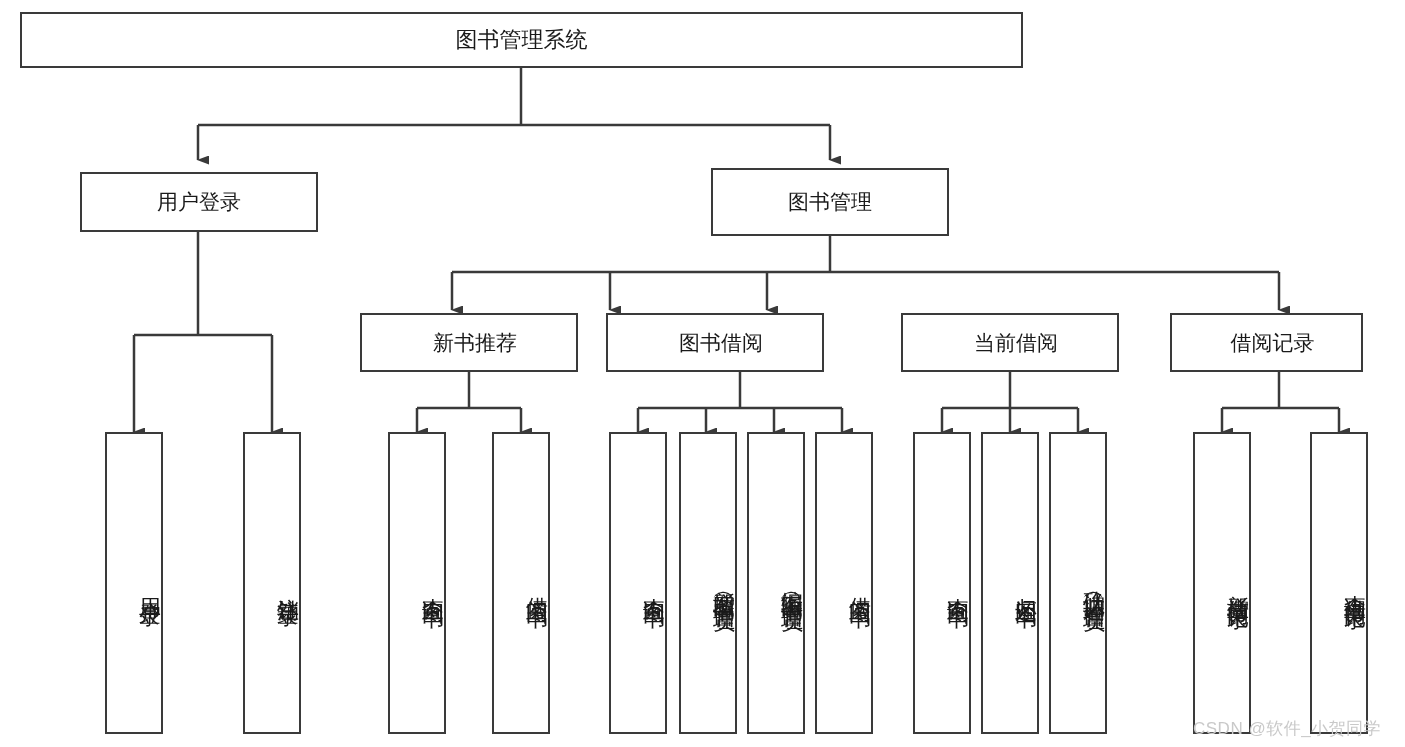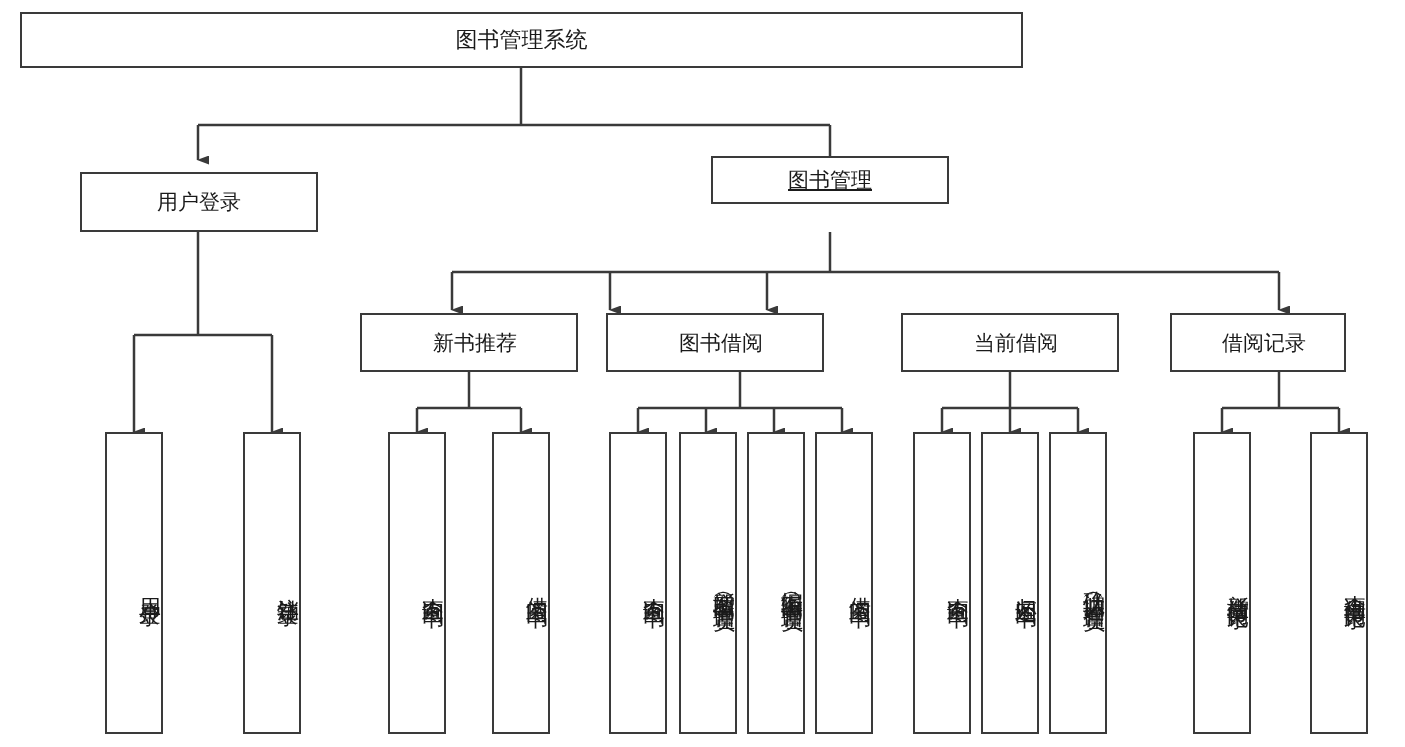--- a/index.html
+++ b/index.html
@@ -123,34 +123,34 @@
     </g>
   </svg>
 
   <div class="node root" style="left:20px; top:12px; width:1003px; height:56px;">
     <span>图书管理系统</span>
   </div>
 
   <div class="node lvl1" style="left:80px; top:172px; width:238px; height:60px;">
     <span>用户登录</span>
   </div>
-  <div class="node lvl1" style="left:711px; top:156px; width:238px; height:48px;text-decoration:underline;">
+  <div class="node lvl1" style="left:711px; top:168px; width:238px; height:68px;">
     <span>图书管理</span>
   </div>
 
   <div class="node lvl2" style="left:360px; top:313px; width:218px; height:59px;">
     <span>新书推荐</span>
   </div>
   <div class="node lvl2" style="left:606px; top:313px; width:218px; height:59px;">
     <span>图书借阅</span>
   </div>
   <div class="node lvl2" style="left:901px; top:313px; width:218px; height:59px;justify-content:center;">
     <span>当前借阅</span>
   </div>
-  <div class="node lvl2" style="left:1170px; top:313px; width:176px; height:59px;">
+  <div class="node lvl2" style="left:1170px; top:313px; width:193px; height:59px;">
     <span>借阅记录</span>
   </div>
 
   <div class="node leaf" style="left:105px; top:432px; width:58px; height:302px;">
     <span class="vtext">用户登录</span>
   </div>
   <div class="node leaf" style="left:243px; top:432px; width:58px; height:302px;">
     <span class="vtext">注销登录</span>
   </div>
 
@@ -184,14 +184,15 @@
     <span class="vtext">确认归还（管理员）</span>
   </div>
 
   <div class="node leaf" style="left:1193px; top:432px; width:58px; height:302px;">
     <span class="vtext">新增借阅记录</span>
   </div>
   <div class="node leaf" style="left:1310px; top:432px; width:58px; height:302px;">
     <span class="vtext">查询借阅记录</span>
   </div>
 
+  <div class="watermark" style="left:1193px; top:717px;">CSDN @软件_小贺同学</div>
 
 </div>
 
 </body></html>

